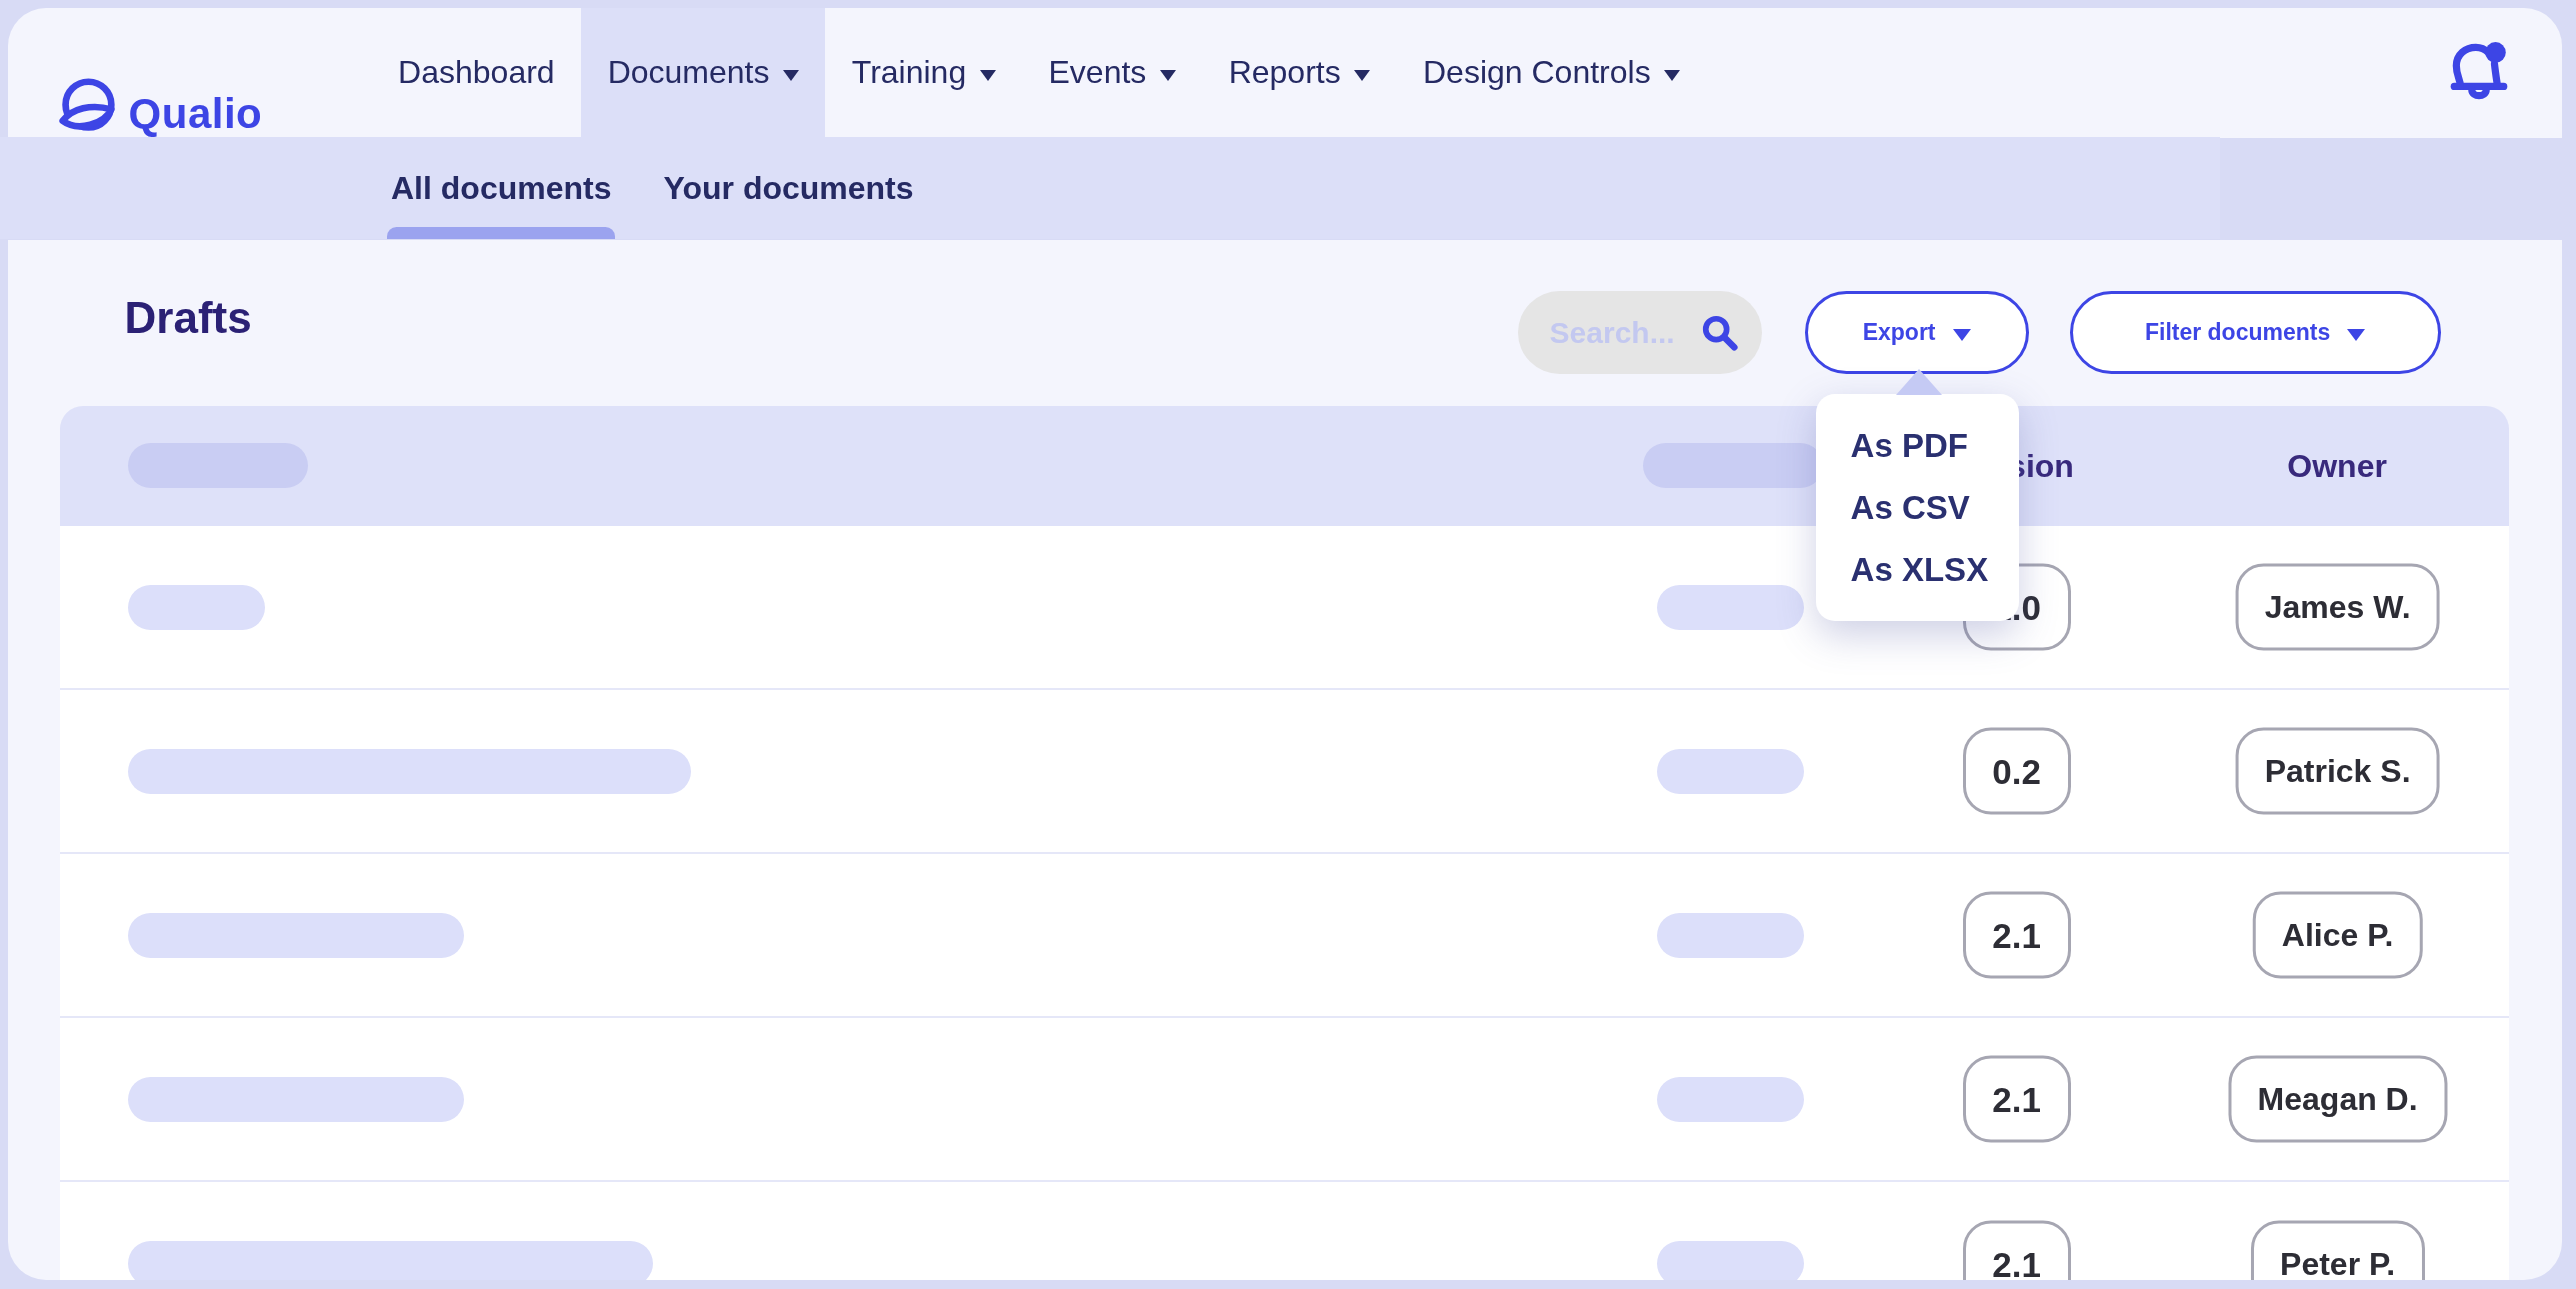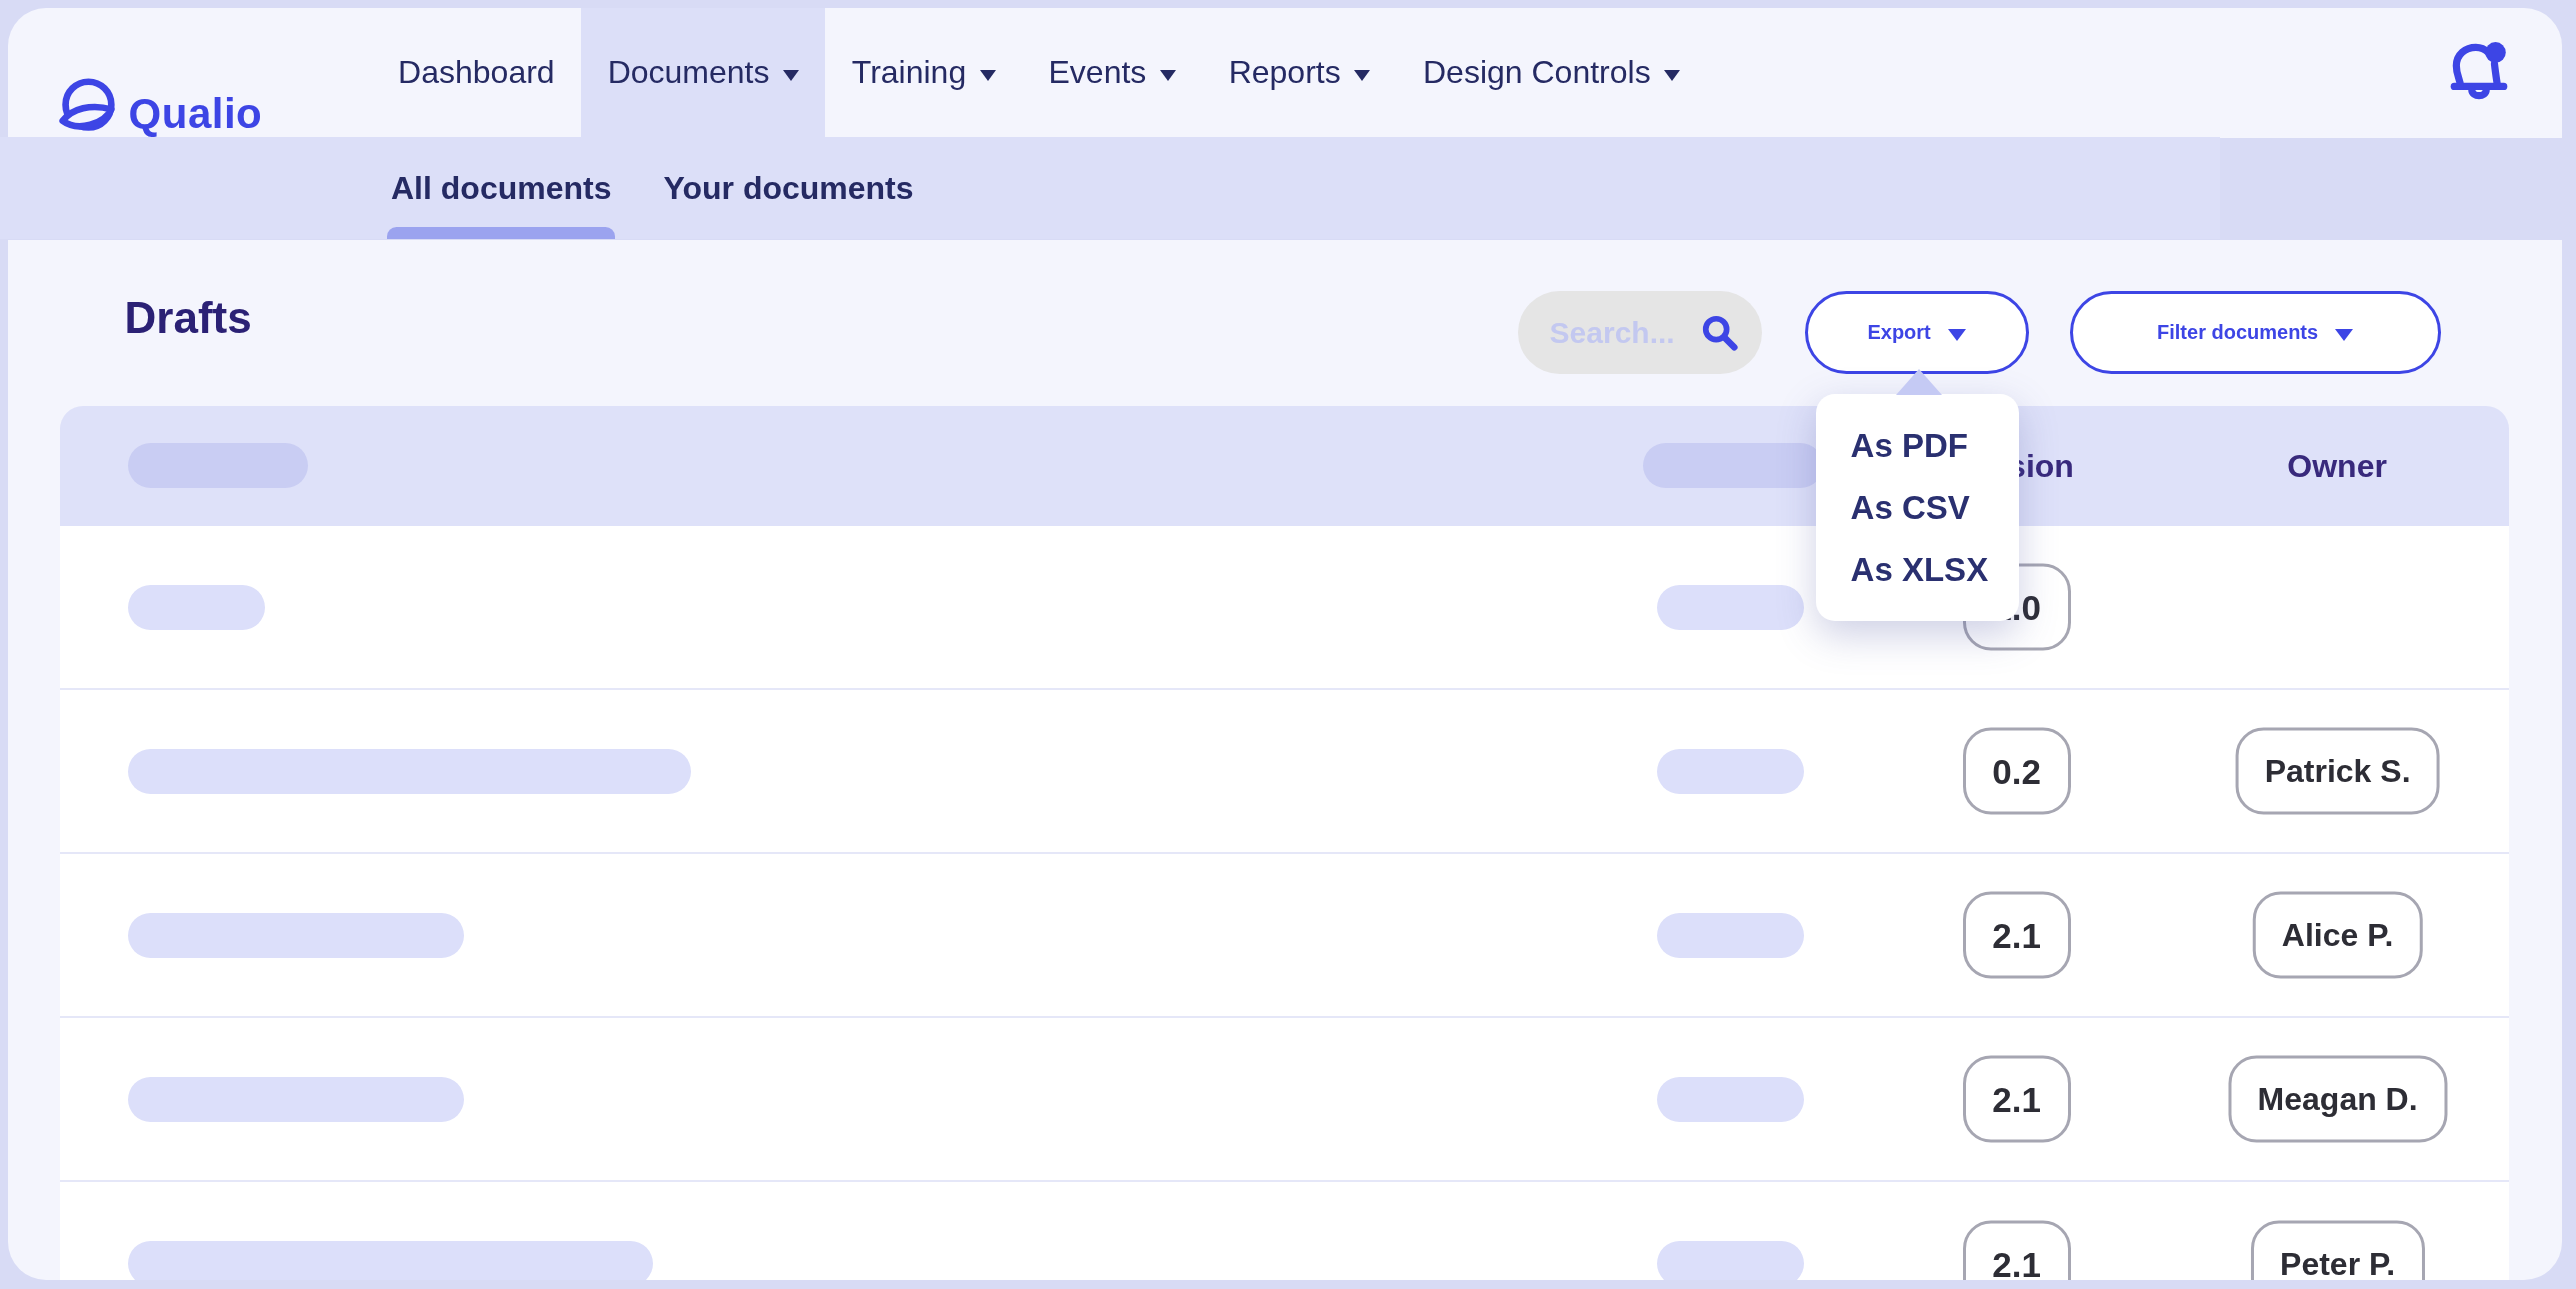--- a/index.html
+++ b/index.html
@@ -41,21 +41,21 @@
 
   .search-wrap{position:absolute;left:1510px;top:51px;width:244px;height:83px;background:#e5e5e5;
     border-radius:42px;display:flex;align-items:center;}
   .search-input{border:none;outline:none;background:transparent;width:161px;margin-left:32px;
     font-size:30px;font-weight:600;color:var(--nav-text);font-family:"Liberation Sans",sans-serif;}
   .search-input::placeholder{color:var(--placeholder-text);opacity:1;}
   .search-icon{position:absolute;right:23px;top:23px;}
 
   .pill-btn{position:absolute;top:51px;height:83px;background:#fff;border:3.8px solid var(--accent);
     border-radius:42px;display:flex;align-items:center;justify-content:center;gap:17px;
-    font-size:20px;font-weight:700;color:var(--accent);cursor:pointer;font-family:"Liberation Sans",sans-serif;}
+    font-size:23px;font-weight:700;color:var(--accent);cursor:pointer;font-family:"Liberation Sans",sans-serif;}
   .pill-btn .caret{border-top-width:12.3px;border-left-width:9.5px;border-right-width:9.5px;margin-top:4.7px;}
   .btn-export{left:1797px;width:224px;}
   .btn-filter{left:2062px;width:371px;}
 
   
   .table{position:absolute;left:52px;top:166px;width:2449px;}
   .thead{position:relative;height:120px;background:var(--table-header-bg);border-radius:23px 23px 0 0;}
   .th{position:absolute;top:0;height:100%;display:flex;align-items:center;justify-content:center;
     font-size:32px;font-weight:700;color:var(--header-text);}
   .th-version{left:1862px;width:189px;}
@@ -172,20 +172,21 @@
         <span class="skel skel-h1"></span>
         <span class="skel skel-h2"></span>
         <span class="th th-version">Version</span>
         <span class="th th-owner">Owner</span>
       </div>
 
       <div class="trow">
         <span class="skel skel-left w1"></span>
         <span class="skel skel-mid"></span>
         <span class="badge badge-version">1.0</span>
+        <span class="badge badge-owner">James W.</span>
       </div>
       <div class="trow">
         <span class="skel skel-left w2"></span>
         <span class="skel skel-mid"></span>
         <span class="badge badge-version">0.2</span>
         <span class="badge badge-owner">Patrick S.</span>
       </div>
       <div class="trow">
         <span class="skel skel-left w3"></span>
         <span class="skel skel-mid"></span>

